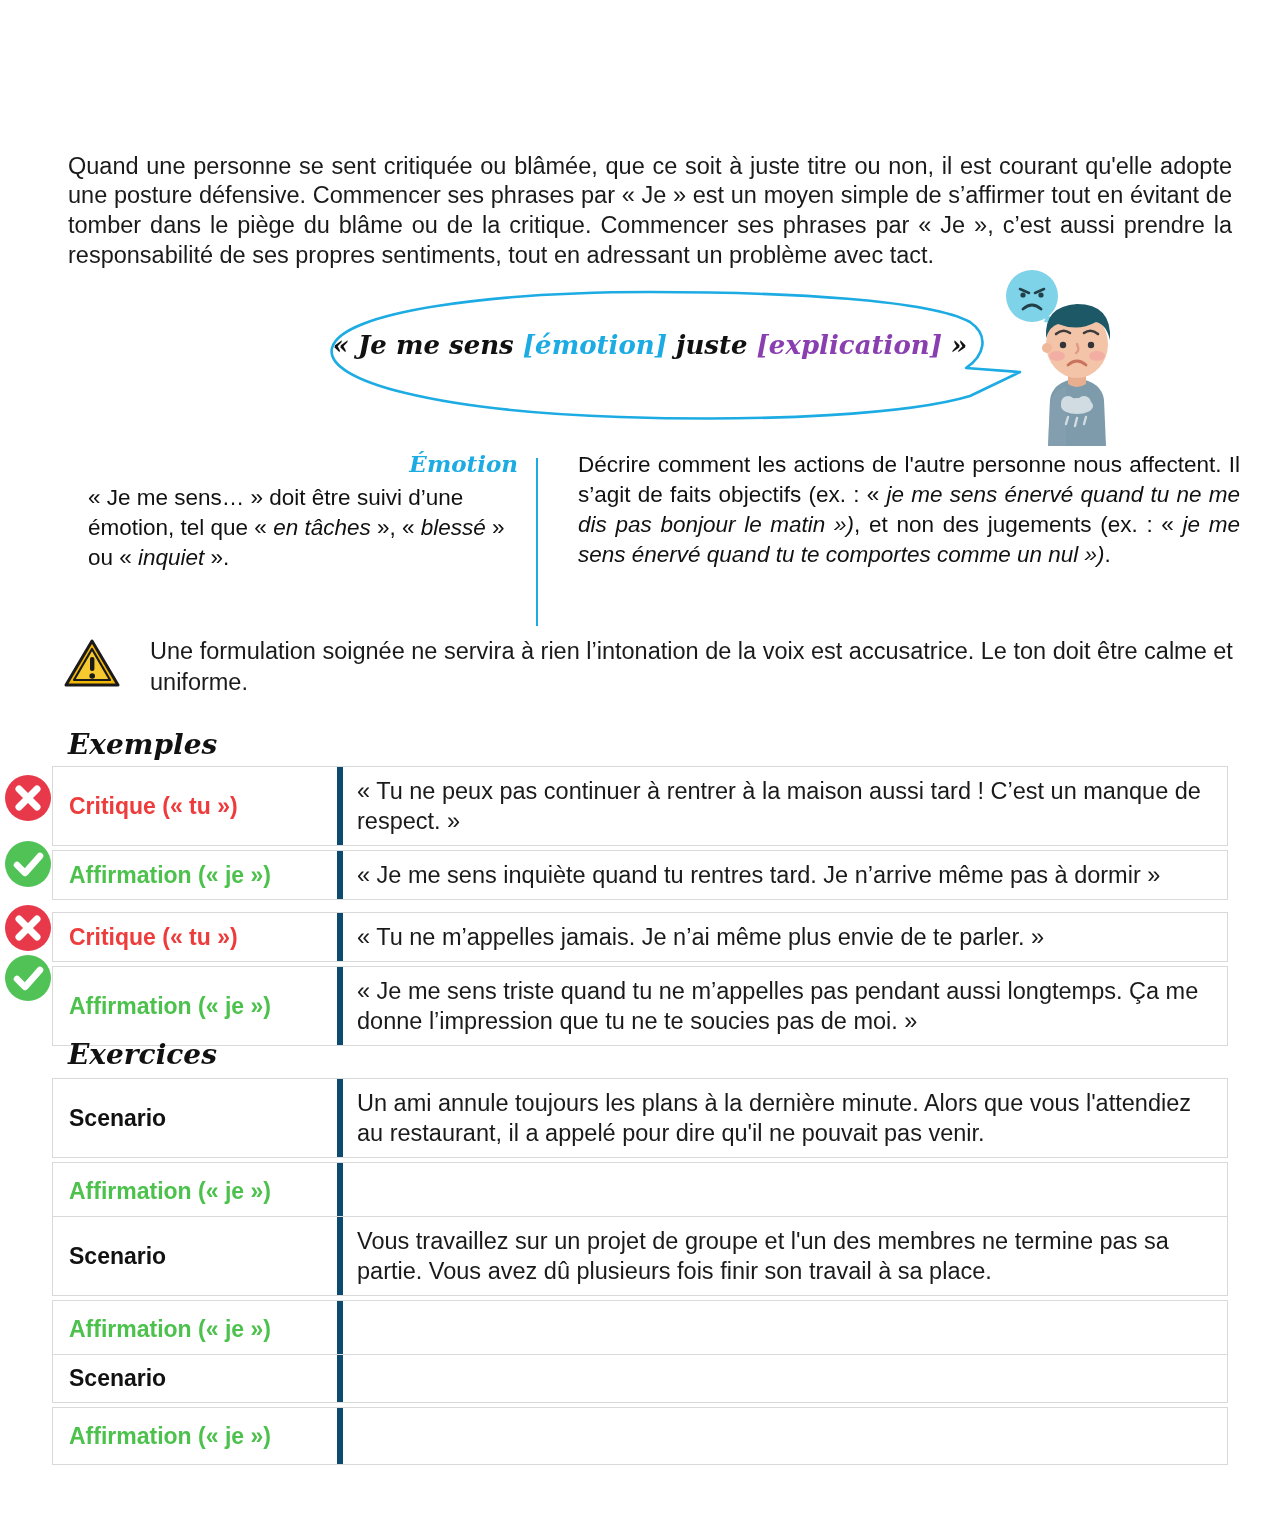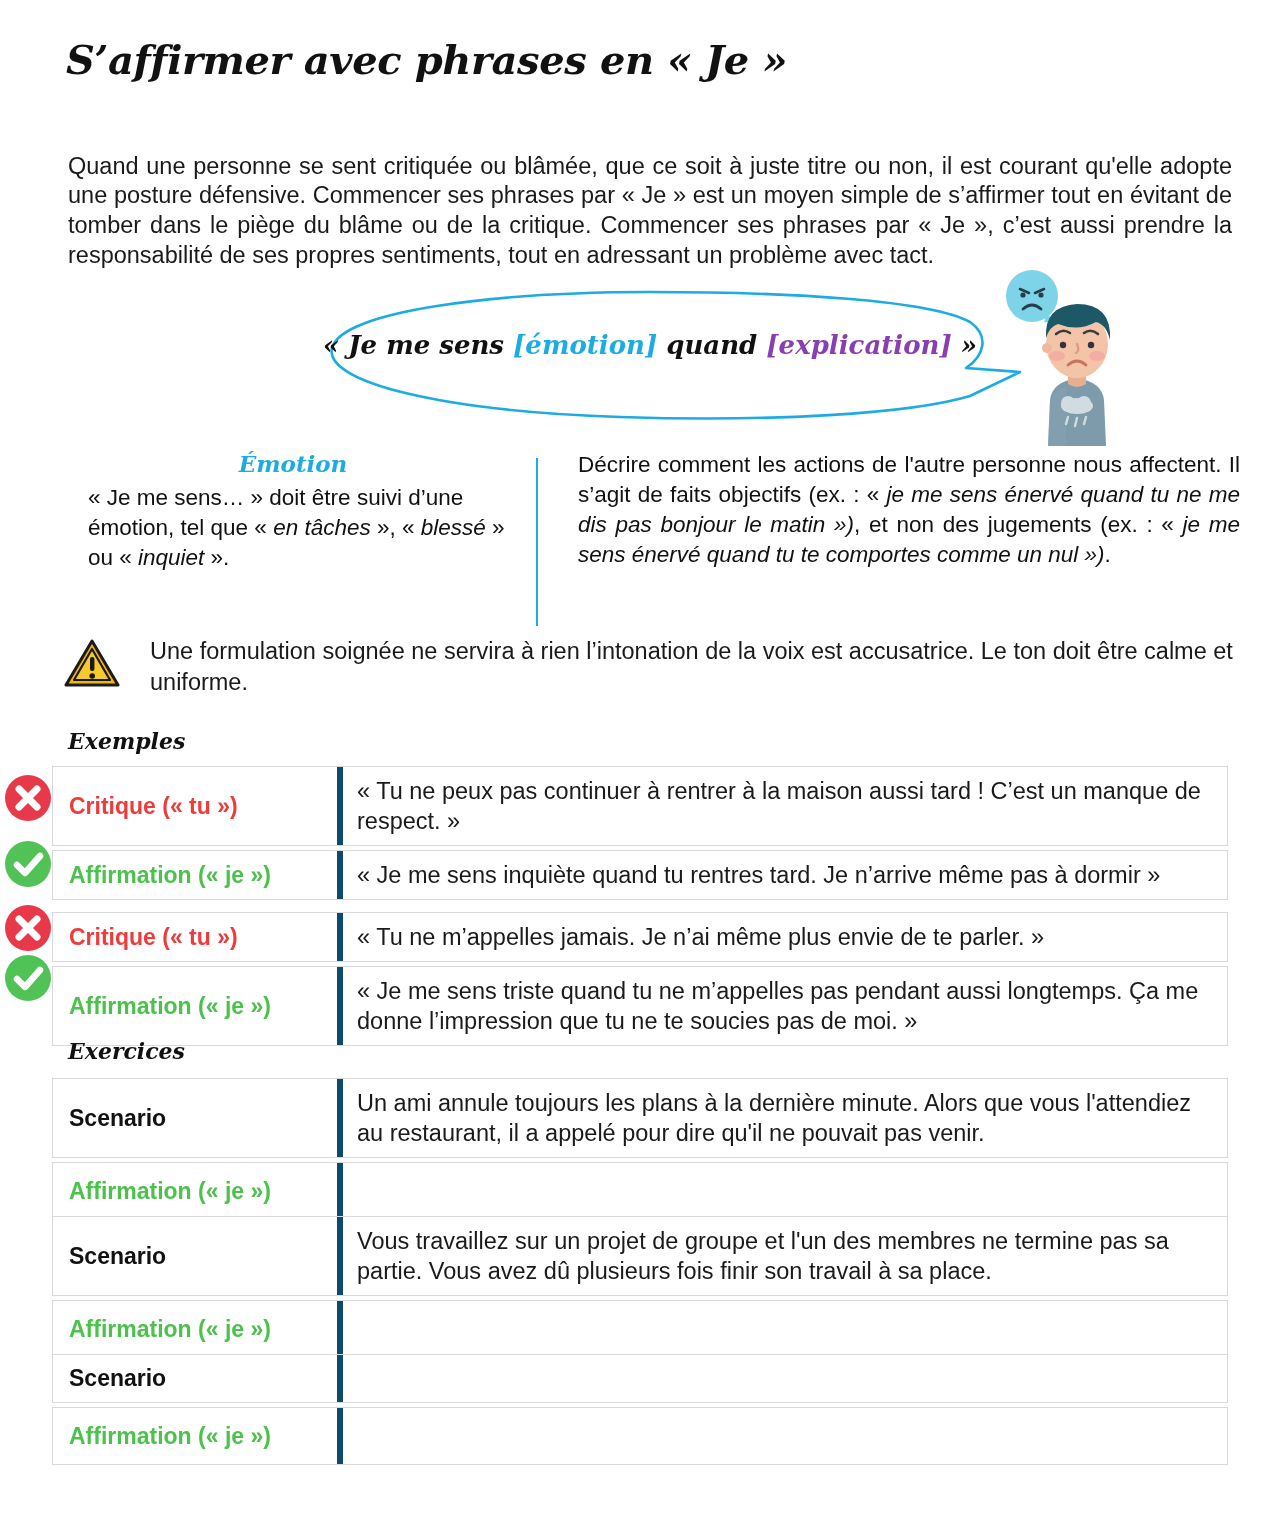--- a/index.html
+++ b/index.html
@@ -104,21 +104,21 @@
     position: absolute;
     left: 510px;
     top: 0px;
     width: 662px;
   }
   .col-head {
     font-family: "DejaVu Serif", serif;
     font-style: italic;
     font-weight: bold;
     font-size: 23px;
-    text-align: center;
+    text-align: right;
     margin-bottom: 6px;
   }
   .col-head.emotion { color: #1cabe2; }
   .col-head.explication { color: #8a3fb0; }
   .col-left .col-body {
     font-size: 22.5px;
     line-height: 1.33;
     text-align: left;
     padding-left: 20px;
   }
@@ -147,21 +147,21 @@
     color: #1a1a1a;
   }
 
   
   .section-title {
     position: absolute;
     left: 68px;
     font-family: "DejaVu Serif", serif;
     font-style: italic;
     font-weight: bold;
-    font-size: 22px;
+    font-size: 28px;
     color: #111111;
   }
   #title-exemples { top: 728px; }
   #title-exercices { top: 1038px; }
 
   
   .tbl {
     position: absolute;
     left: 52px;
     width: 1176px;
@@ -215,30 +215,29 @@
   .icon-x-1 { top: 772px; }
   .icon-v-1 { top: 838px; }
   .icon-x-2 { top: 902px; }
   .icon-v-2 { top: 952px; }
 </style>
 </head>
 <body>
 
 <div class="page">
 
-  <div class="doc-title">S’affirmer avec phrases en « Je »</div>
 
   <p class="intro">Quand une personne se sent critiquée ou blâmée, que ce soit à juste titre ou non, il est courant qu'elle adopte une posture défensive. Commencer ses phrases par « Je » est un moyen simple de s’affirmer tout en évitant de tomber dans le piège du blâme ou de la critique. Commencer ses phrases par « Je », c’est aussi prendre la responsabilité de ses propres sentiments, tout en adressant un problème avec tact.</p>
 
   <div class="bubble-wrap">
     <svg class="bubble-svg" width="720" height="145" viewBox="0 0 720 145">
       <path d="M 330 6 C 180 6 22 24 12 62 C 4 96 120 125 300 131 C 450 136 590 128 650 110 L 700 86 L 646 82 C 664 70 670 50 650 36 C 610 14 470 6 330 6 Z" fill="#ffffff" stroke="#1cabe2" stroke-width="2.6" stroke-linejoin="round"></path>
     </svg>
     <div class="bubble-text">
-      <span>« Je me sens </span><span class="tok-emotion">[émotion]</span><span> quand </span><span class="tok-explication">[explication]</span><span> »</span>
+      <span>« Je me sens </span><span class="tok-emotion">[émotion]</span><span> juste </span><span class="tok-explication">[explication]</span><span> »</span>
     </div>
   </div>
 
   <div class="character">
     <svg width="170" height="180" viewBox="0 0 170 180">
 
       <g>
         <circle cx="40" cy="30" r="26" fill="#7fd3e8"></circle>
         <path d="M 55 48 L 66 58 L 52 56 Z" fill="#7fd3e8"></path>
         <path d="M 28 23 l 9 4 M 52 23 l -9 4" stroke="#23404a" stroke-width="2.6" stroke-linecap="round" fill="none"></path>

